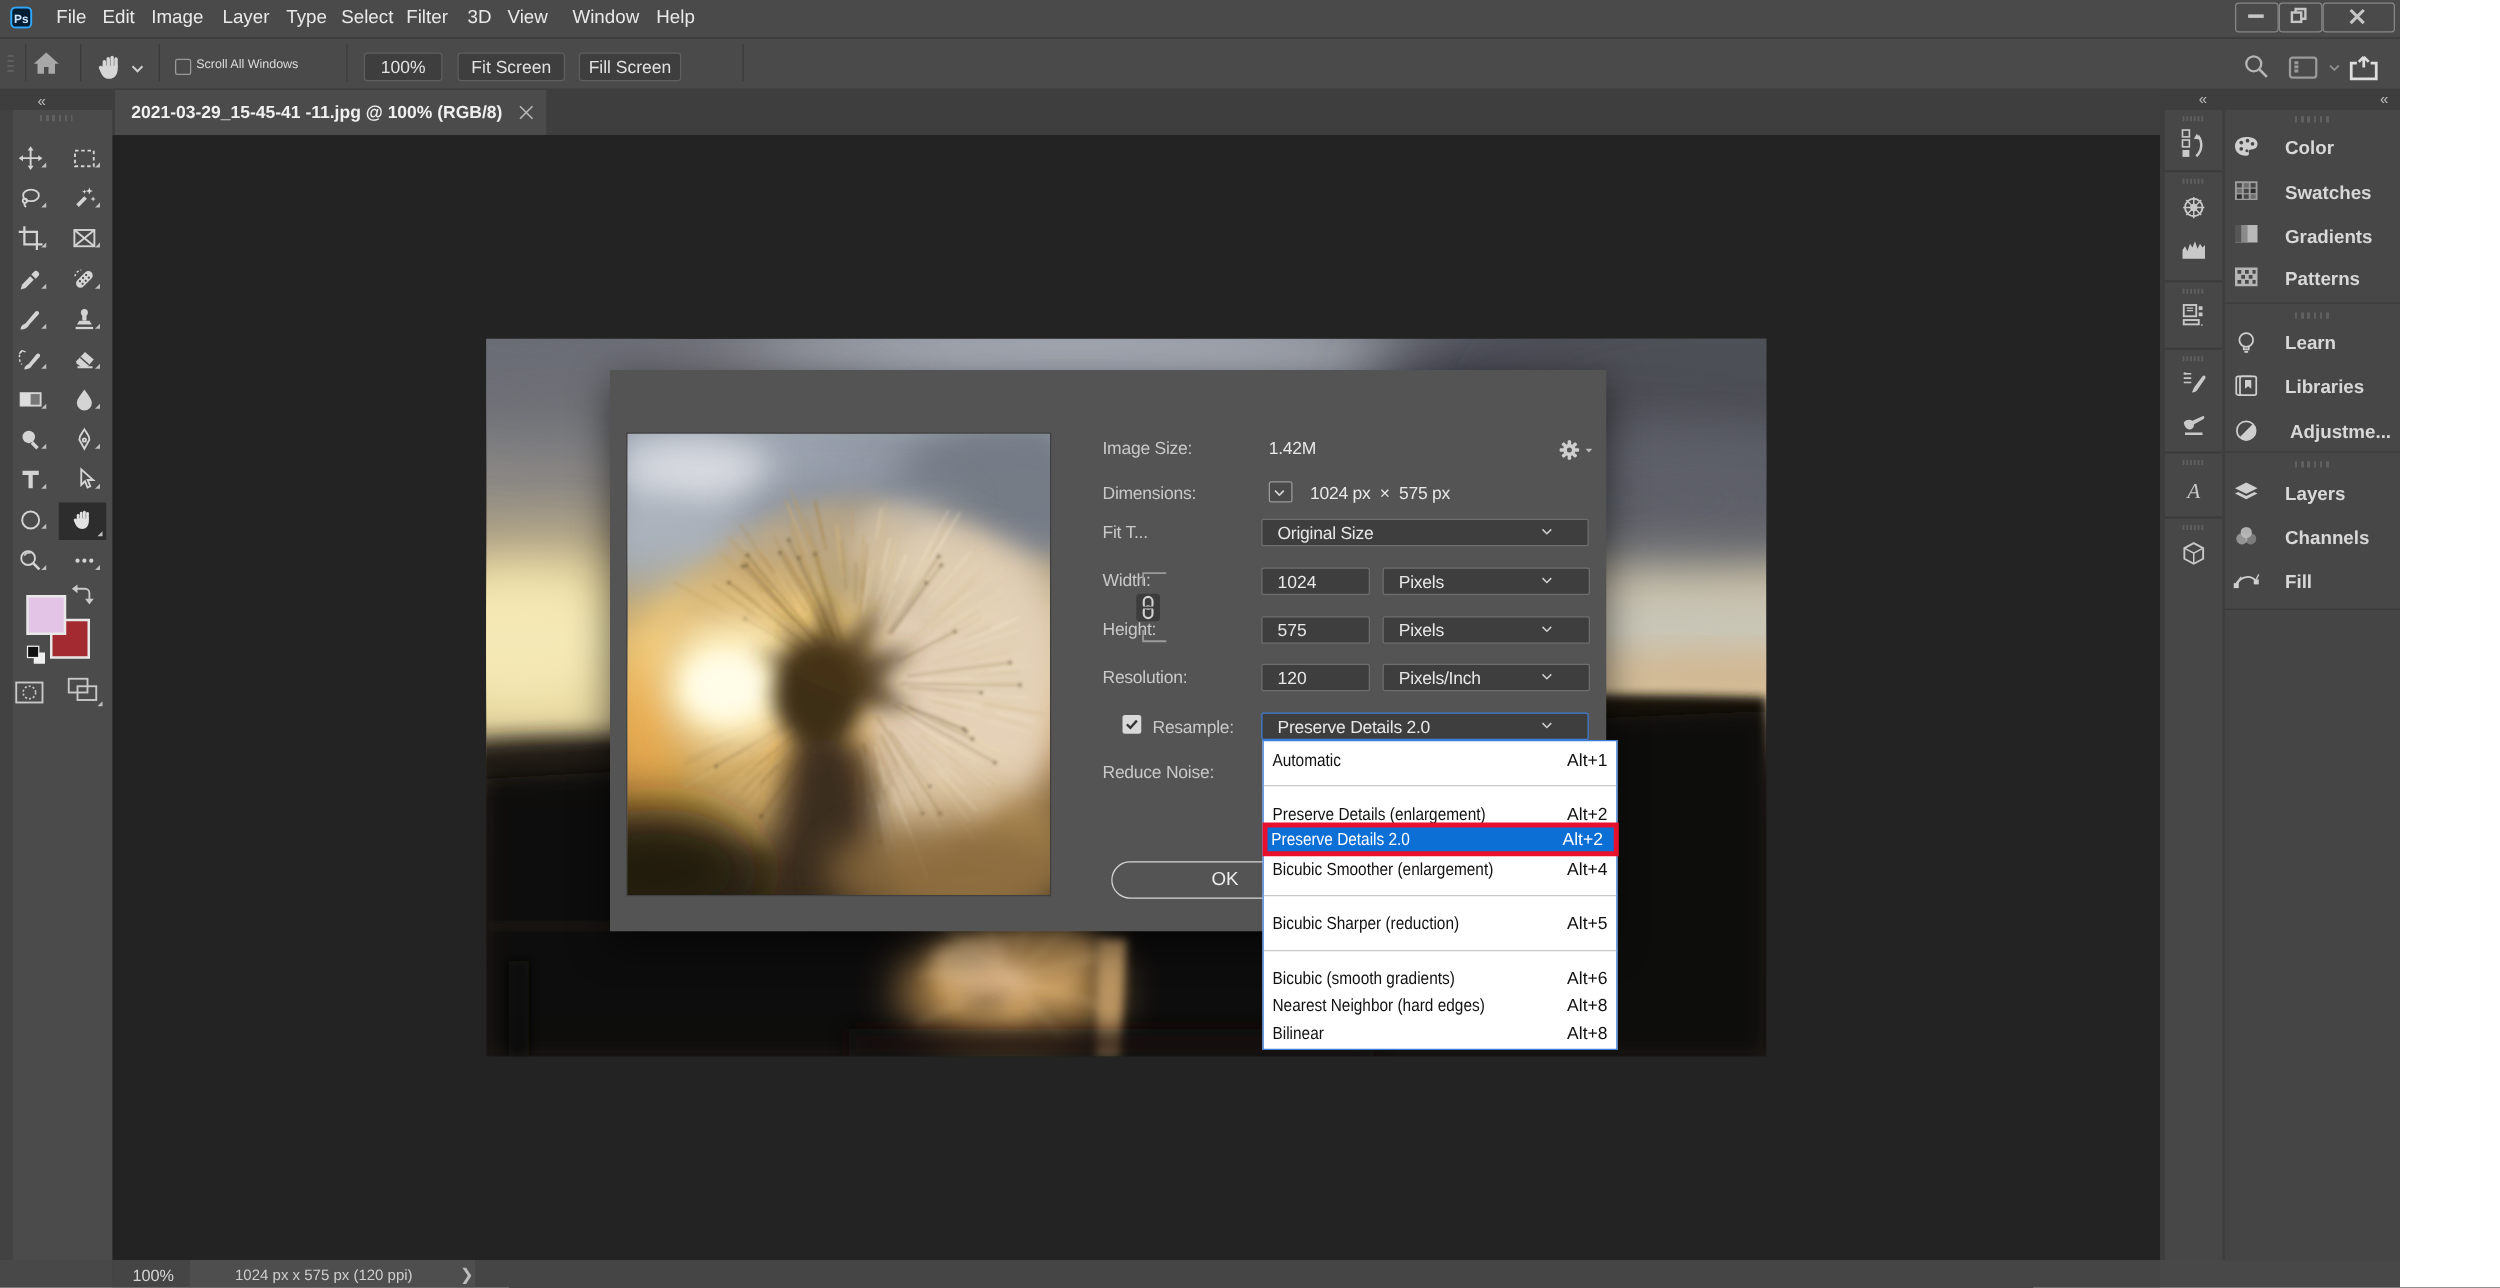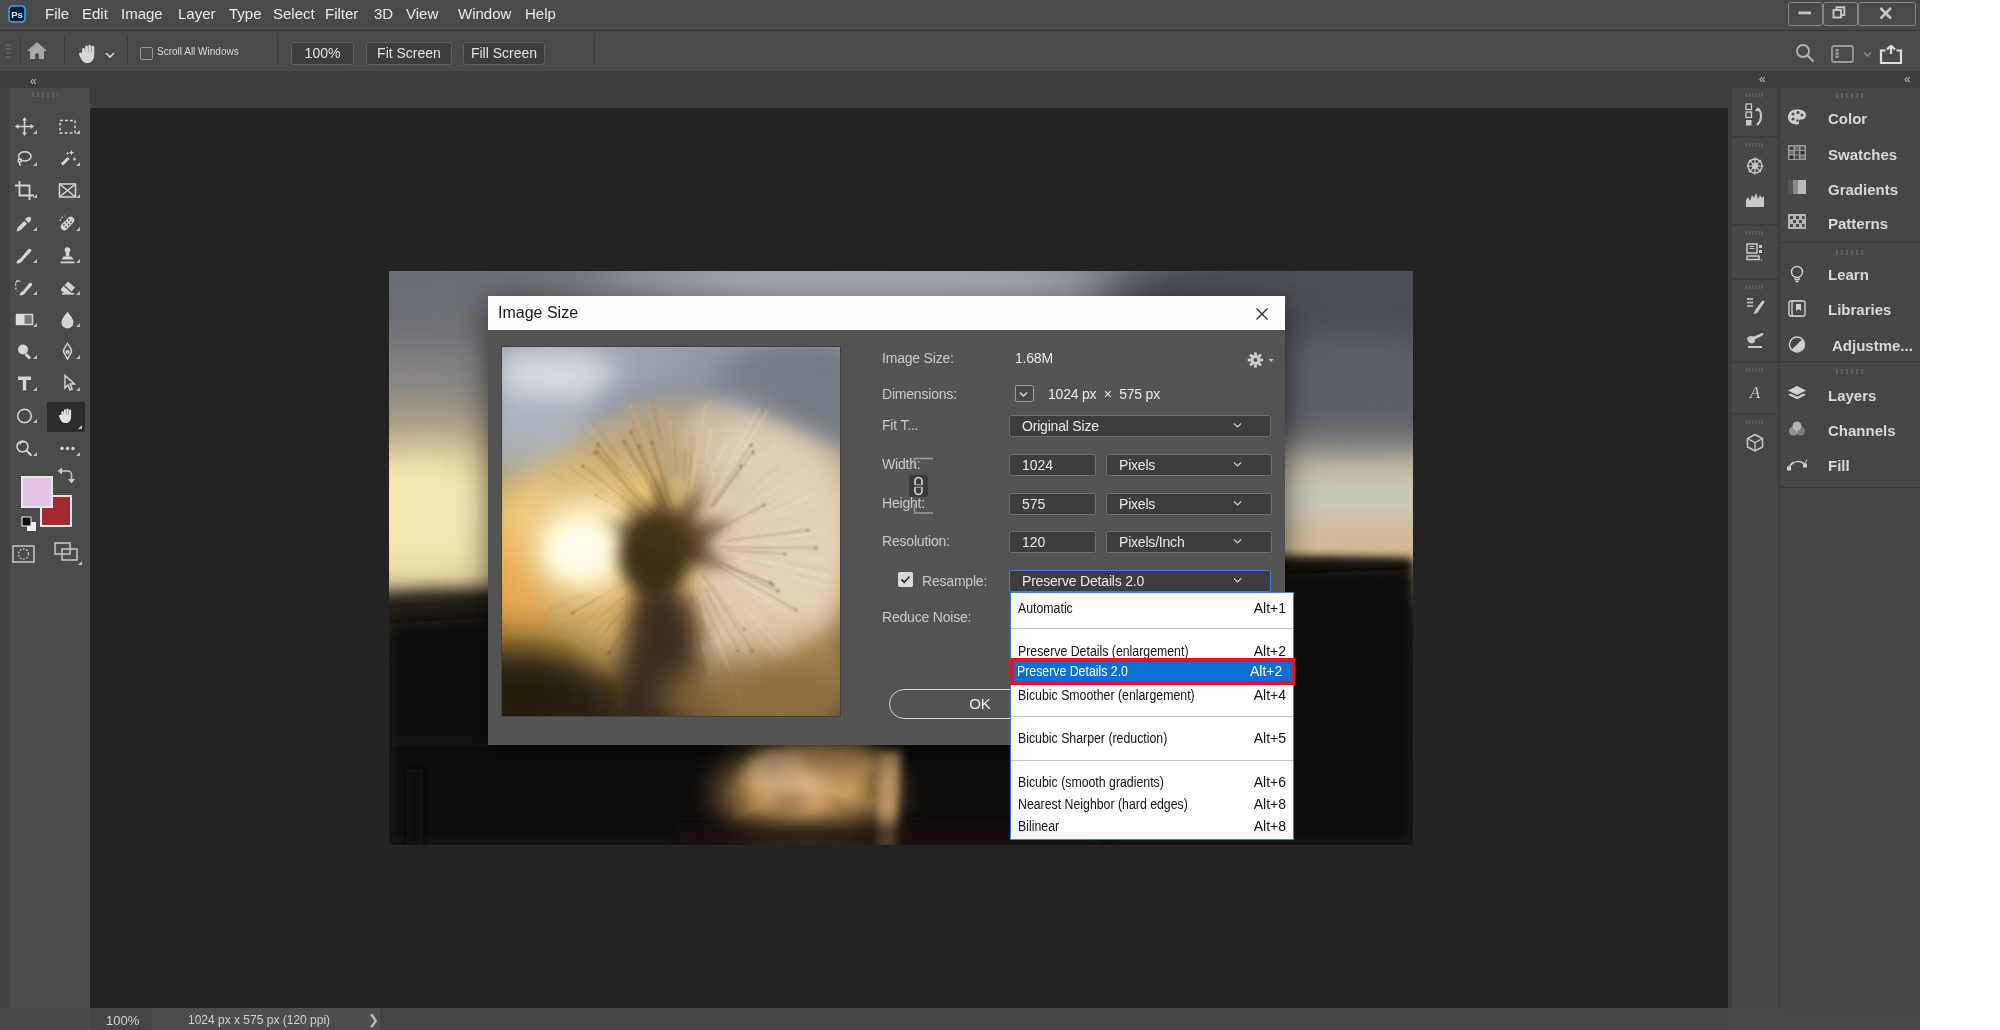--- a/index.html
+++ b/index.html
@@ -292,20 +292,28 @@
         <rect x="13" y="475" width="21" height="16"></rect>
         <circle cx="23.5" cy="483" r="5" stroke-dasharray="1.6 1.6" stroke-width="1.3"></circle>
         <rect x="55" y="472" width="15" height="11"></rect>
         <rect x="62" y="478" width="15" height="11"></rect>
       </g>
       <path d="M78 494 h4 v-4 z" fill="#c0c0c0"></path>
     </svg>
   </div>
 
   <div id="docwin">
+    <div id="tabstrip">
+      <div id="tab">
+          <span class="abs" style="left:13px;top:9px">2021-03-29_15-45-41 -11.jpg @ 100% (RGB/8)</span>
+        <svg class="abs" style="left:322px;top:11px" width="14" height="14" viewBox="0 0 14 14">
+            <path d="M2 2 L12 12 M12 2 L2 12" stroke="#b5b5b5" stroke-width="1.4"></path>
+          </svg>
+      </div>
+    </div>
     <div id="canvas">
       <div id="photo" class="abs" style="left:299px;top:163px;width:1024px;height:574px;">
 <svg width="1024" height="574" viewBox="0 0 1024 574">
 <defs>
 <linearGradient id="sky" x1="0" y1="0" x2="0" y2="1">
 <stop offset="0" stop-color="#70727a"></stop>
                 <stop offset=".06" stop-color="#7b7d84"></stop>
 <stop offset=".12" stop-color="#868689"></stop>
                 <stop offset=".20" stop-color="#8f8b86"></stop>
 <stop offset=".28" stop-color="#a29781"></stop>
@@ -557,26 +565,20 @@
           <path d="M2 12 C6 4 14 4 18 9"></path>
           <rect x="0" y="10.5" width="4" height="4" fill="#cfcfcf" stroke="none"></rect>
           <rect x="16" y="7.5" width="4" height="4" fill="#cfcfcf" stroke="none"></rect>
           <path d="M2 10.5 l4 -5 M18 7.5 l2 -4" stroke-width="1"></path>
         </g>
       </g>
     </svg>
   </div>
 
   <div id="dialog">
-    <div id="dlgtitle">
-      <span class="abs" style="left:10px;top:8px;font-size:16px;color:#1b1b1b">Image Size</span>
-      <svg class="abs" style="left:766px;top:10px" width="16" height="16" viewBox="0 0 16 16">
-          <path d="M2.5 2.5 L13.5 13.5 M13.5 2.5 L2.5 13.5" stroke="#2a2a2a" stroke-width="1.3"></path>
-        </svg>
-    </div>
     <div id="preview" class="abs" style="left:13px;top:50px;width:340px;height:371px;border:1px solid #404040;box-sizing:border-box">
 <svg width="338" height="369" viewBox="0 0 338 369">
 <defs>
 <linearGradient id="pbase" x1="0" y1="0" x2="0" y2="1">
 <stop offset="0" stop-color="#979fab"></stop>
               <stop offset=".09" stop-color="#99a0ab"></stop>
 <stop offset=".16" stop-color="#90949c"></stop>
               <stop offset=".23" stop-color="#908e8a"></stop>
 <stop offset=".30" stop-color="#a59878"></stop>
               <stop offset=".38" stop-color="#bda573"></stop>
@@ -1056,21 +1058,21 @@
 <path d="M125,190 L102,172 L133,178 L120,140 L148,172 L158,122 L170,168 L205,135 L190,178 L232,170 L202,198 L228,222 L192,218 Z" fill="#463319" opacity=".85"></path>
 <path d="M128,248 C118,290 110,330 106,369 L212,369 C208,320 198,280 188,246 Z" fill="#4a3823" opacity=".7"></path>
 <path d="M140,252 C133,295 128,335 126,369 L193,369 C190,325 183,285 176,252 Z" fill="#382a19" opacity=".9"></path>
 </g>
 <ellipse cx="25" cy="350" rx="80" ry="50" fill="#221c10" filter="url(#pb20)"></ellipse>
 <ellipse cx="255" cy="350" rx="95" ry="40" fill="#8a6a3c" filter="url(#pb14)" opacity=".85"></ellipse>
 </svg>
     </div>
 
     <span class="dlabel" style="left:394px;top:54px">Image Size:</span>
-      <span class="dvalue" style="left:527px;top:54px">1.68M</span>
+      <span class="dvalue" style="left:527px;top:54px">1.42M</span>
     <span class="dlabel" style="left:394px;top:90px">Dimensions:</span>
     <div class="abs" style="left:527px;top:89px;width:17px;height:15px;border:1px solid #9a9a9a;border-radius:2px;background:#4a4a4a"></div>
     <svg class="chev" style="left:531px;top:94px" viewBox="0 0 9 9">
         <path d="M1 2.5 l3.5 3.5 3.5-3.5" stroke="#d6d6d6" stroke-width="1.3" fill="none"></path>
       </svg>
     <span class="dvalue" style="left:560px;top:90px">1024 px&nbsp; × &nbsp;575 px</span>
     <span class="dlabel" style="left:394px;top:121px">Fit T...</span>
     <div class="ddrop" style="left:521px;top:119px;width:248px">Original Size</div>
     <span class="dlabel" style="left:394px;top:160px">Width:</span>
     <div class="dinput" style="top:158px">1024</div>

